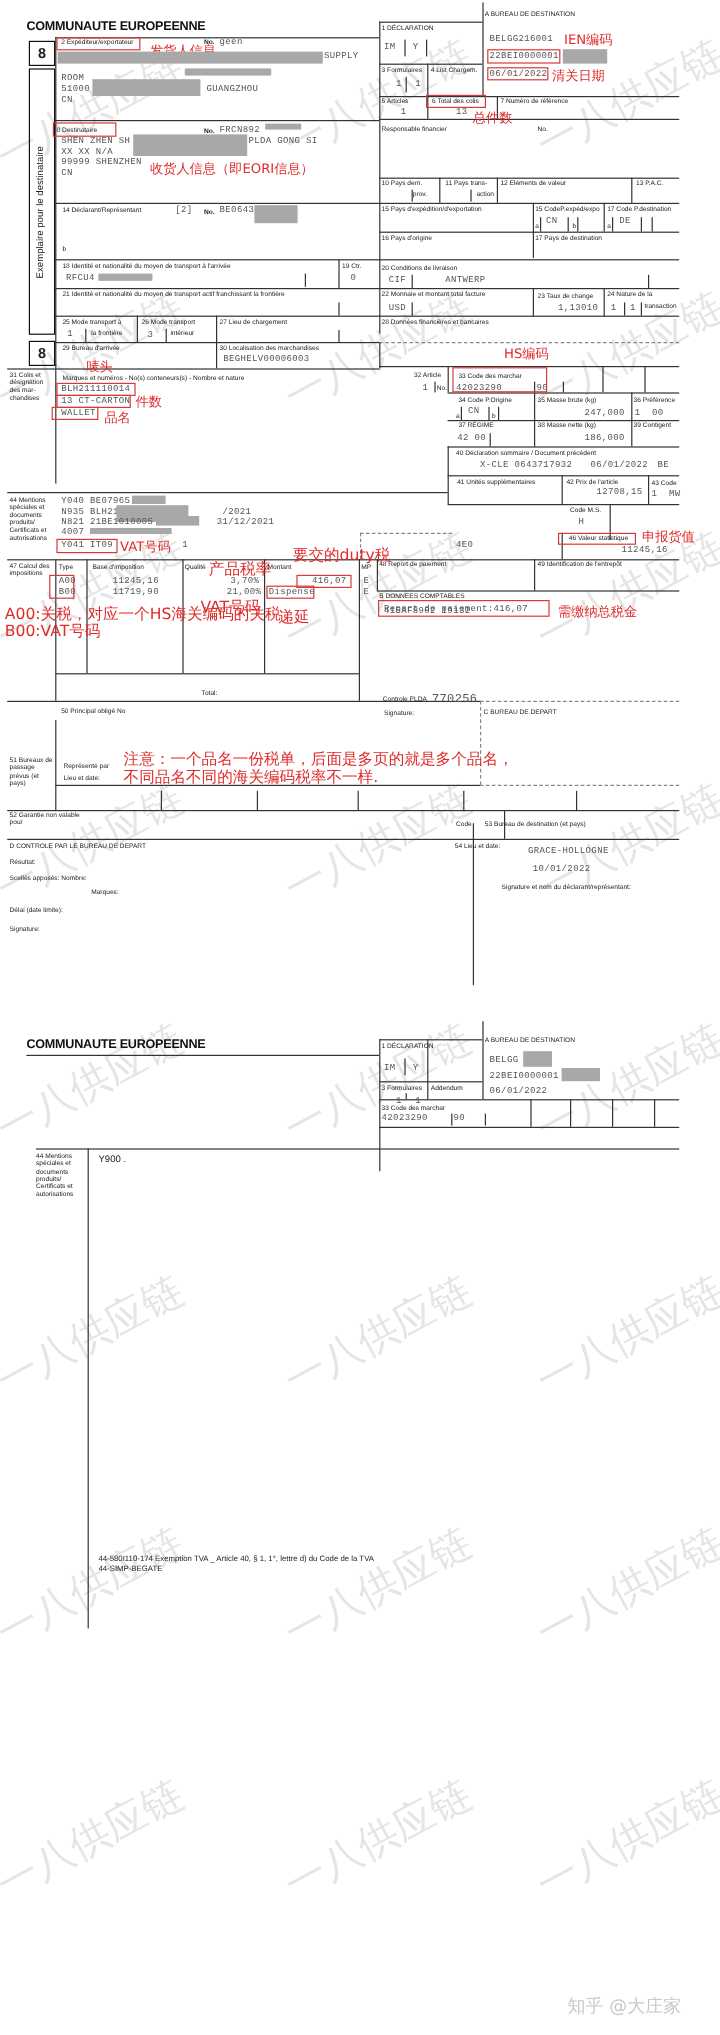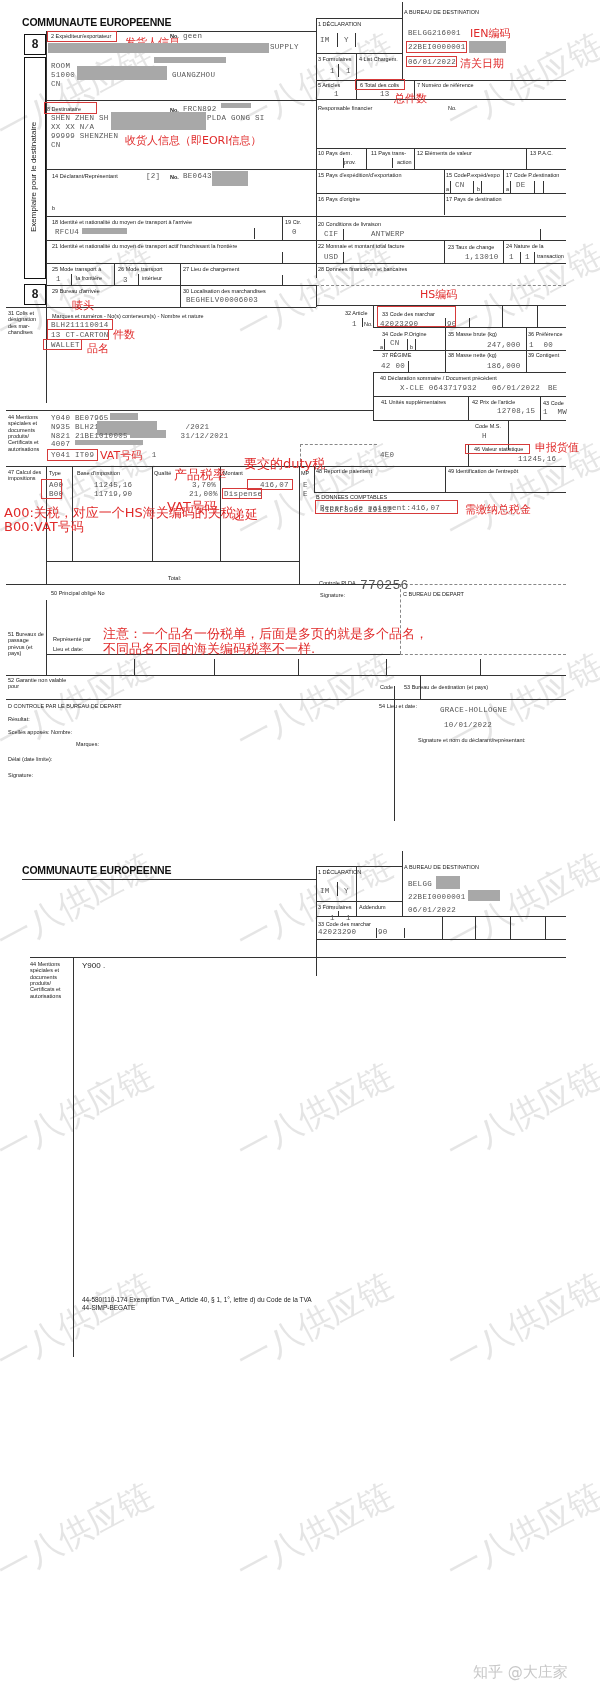--- a/index.html
+++ b/index.html
@@ -382,21 +382,21 @@
 
   <div class="abs lbl" style="left:316px;top:468px;">48 Report de paiement</div>
   <div class="abs mono" style="left:320px;top:470px;margin-top:36px;">415AF8902 19132</div>
   <div class="abs lbl" style="left:448px;top:468px;">49 Identification de l'entrepôt</div>
   <div class="abs lbl" style="left:316px;top:494px;">B DONNEES COMPTABLES</div>
   <div class="abs mono" style="left:320px;top:504px;">Report de paiement:416,07</div>
   <div class="hl" style="left:315px;top:500px;width:143px;height:14px;"></div>
   <div class="ann" style="left:465px;top:504px;">需缴纳总税金</div>
 
   <div class="abs lbl" style="left:319px;top:580px;">Controle PLDA</div>
-  <div class="abs mono" style="left:360px;top:578px;font-size:13px;">770256</div>
+  <div class="abs mono" style="left:360px;top:578px;font-size:10px;">770256</div>
 
   <div class="abs lbl" style="left:51px;top:590px;">50 Principal obligé No</div>
   <div class="abs lbl" style="left:320px;top:592px;">Signature:</div>
   <div class="abs lbl" style="left:403px;top:591px;">C BUREAU DE DEPART</div>
   <div class="abs lbl wrap" style="left:8px;top:631px;width:38px;">51 Bureaux de passage prévus (et pays)</div>
   <div class="abs lbl" style="left:53px;top:636px;">Représenté par</div>
   <div class="abs lbl" style="left:53px;top:646px;">Lieu et date:</div>
   <div class="ann sm" style="left:103px;top:627px;">注意：一个品名一份税单，后面是多页的就是多个品名，</div>
   <div class="ann sm" style="left:103px;top:642px;">不同品名不同的海关编码税率不一样.</div>
 

